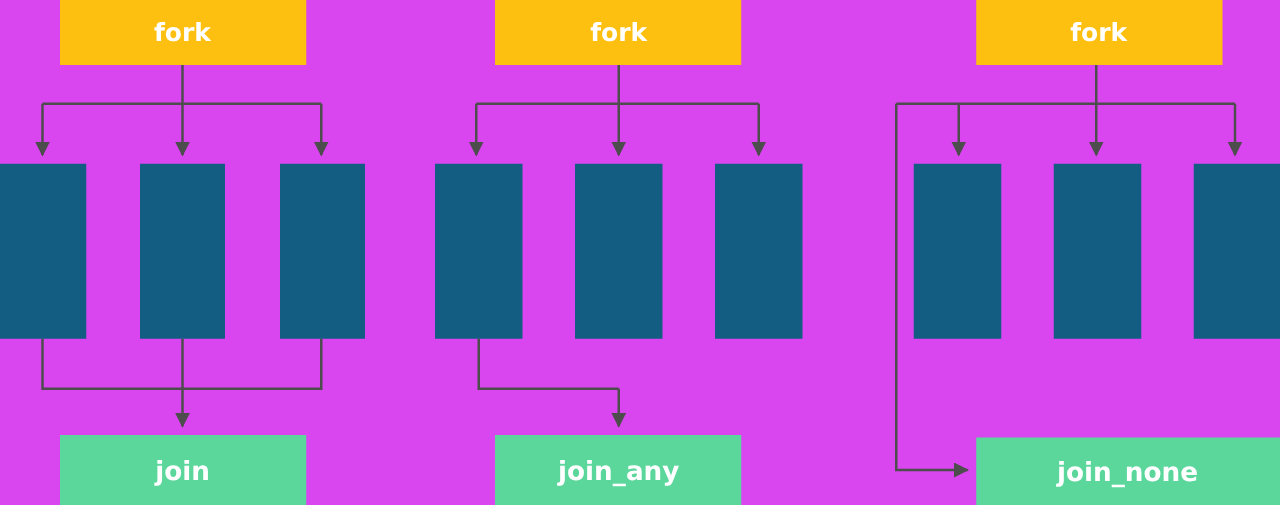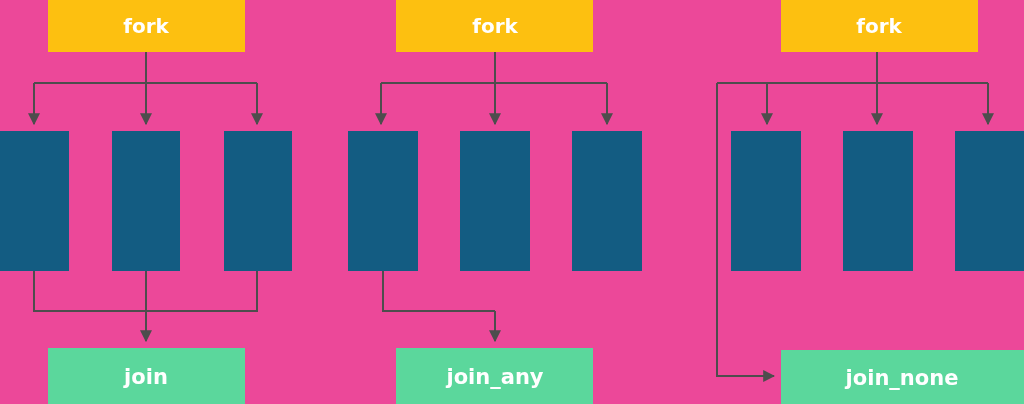--- a/index.html
+++ b/index.html
@@ -4,21 +4,21 @@
 <style>
   html, body {
     margin: 0;
     padding: 0;
     background: #ffffff;
   }
   #canvas {
     position: relative;
     width: 1024px;
     height: 404px;
-    background: #ec4899;
+    background: #d946ef;
     overflow: hidden;
     font-family: "DejaVu Sans", "Liberation Sans", sans-serif;
   }
   #diagram-svg {
     position: absolute;
     left: 0;
     top: 0;
     width: 1024px;
     height: 404px;
   }

